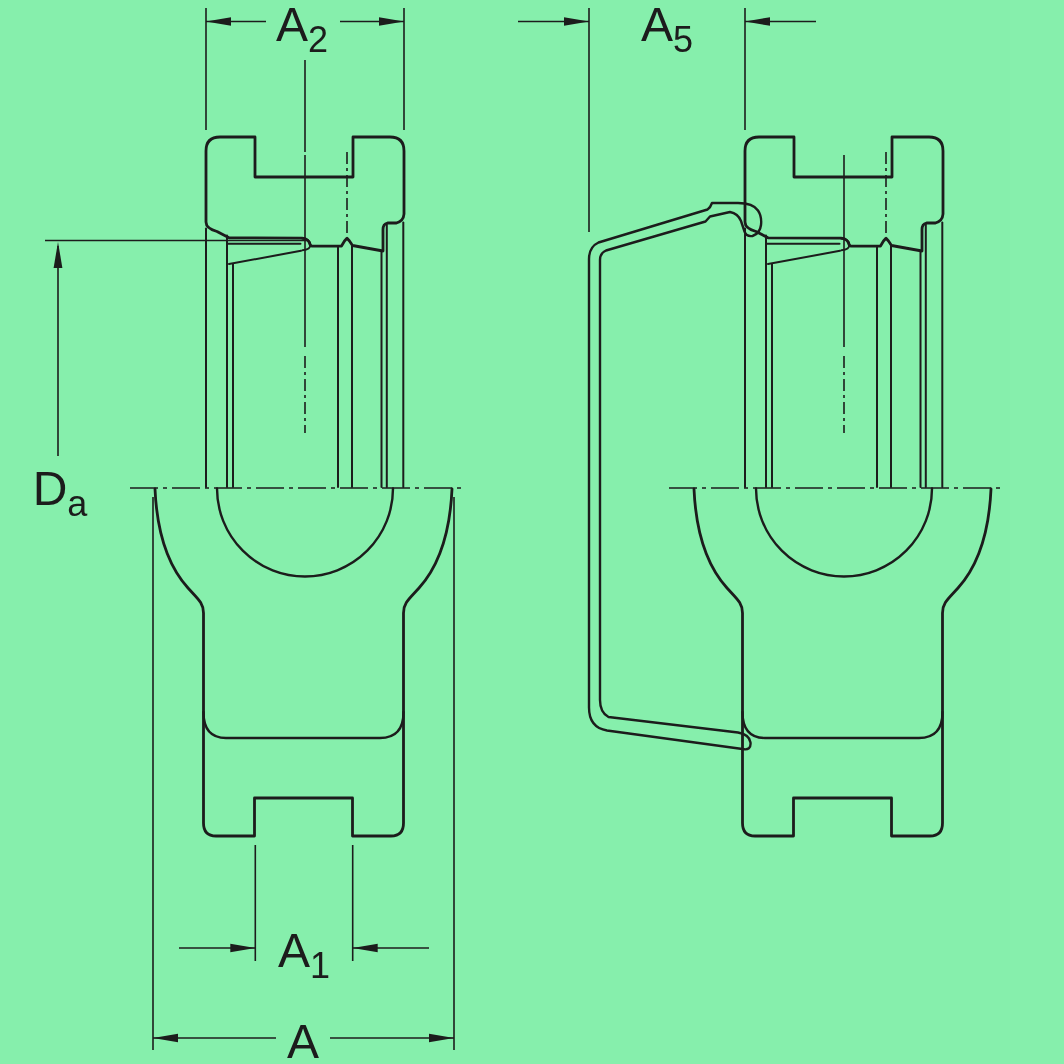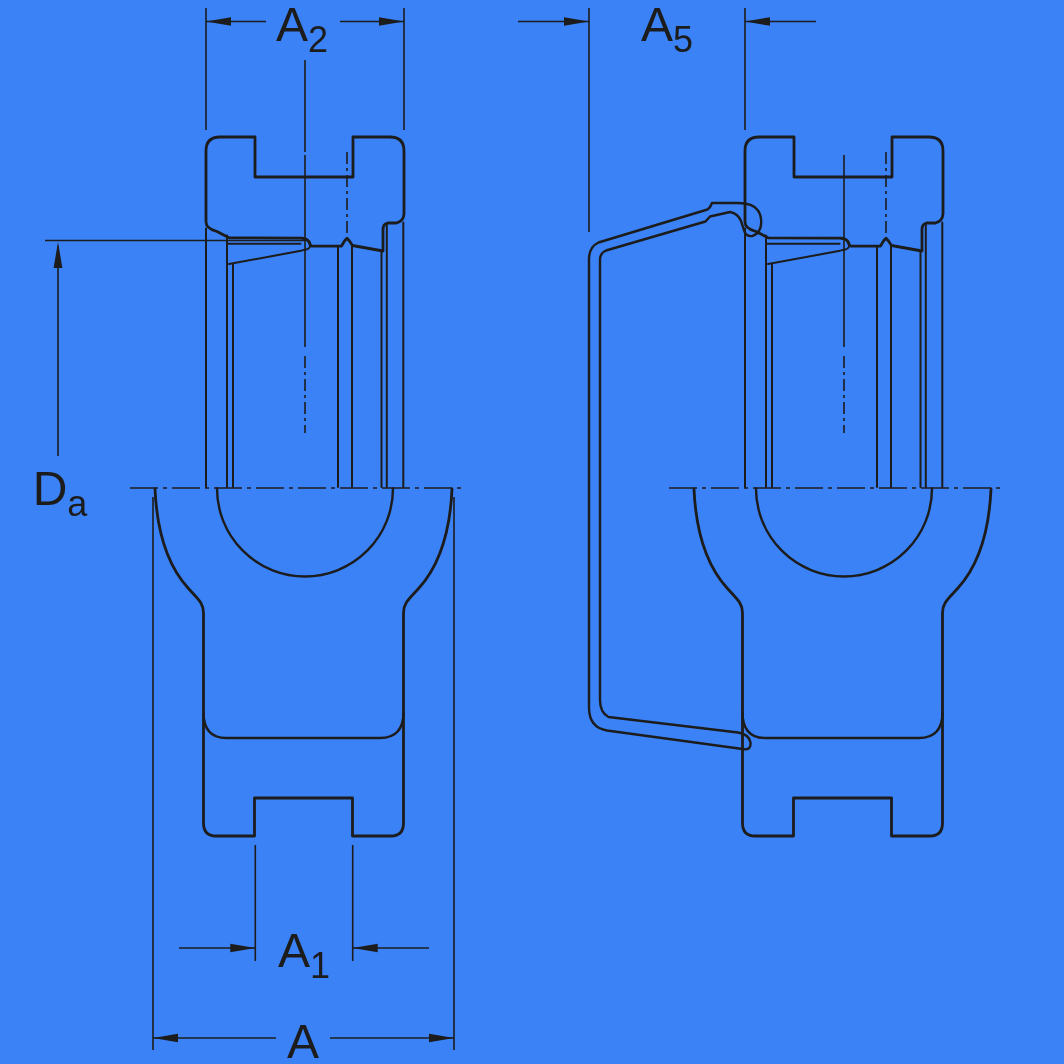--- a/index.html
+++ b/index.html
@@ -1,17 +1,17 @@
 <!DOCTYPE html>
 <html><head>
 <meta charset="utf-8">
 <style>
   html,body{margin:0;padding:0;background:#ffffff;}
   body{width:1064px;height:1064px;overflow:hidden;font-family:"Liberation Sans",sans-serif;}
-  .stage{width:1064px;height:1064px;position:relative;background:#3b82f6;}
+  .stage{width:1064px;height:1064px;position:relative;background:#86efac;}
   svg{display:block;}
   svg text{font-family:"Liberation Sans","DejaVu Sans",sans-serif;fill:#1c1c1c;}
   .dim-main{font-size:48px;}
   .dim-sub{font-size:36px;}
   .outline{fill:none;stroke:#1c1c1c;stroke-width:2.8;stroke-linejoin:round;stroke-linecap:round;}
   .outline-md{fill:none;stroke:#1c1c1c;stroke-width:2.4;stroke-linejoin:round;stroke-linecap:round;}
   .inner{fill:none;stroke:#1c1c1c;stroke-width:2;stroke-linecap:round;}
   .thin{fill:none;stroke:#1c1c1c;stroke-width:1.6;stroke-linecap:butt;}
   .cl{fill:none;stroke:#1c1c1c;stroke-width:1.6;stroke-dasharray:28 5 4 5;}
   .cl-v{fill:none;stroke:#1c1c1c;stroke-width:1.6;stroke-dasharray:12 4 3 4;}

